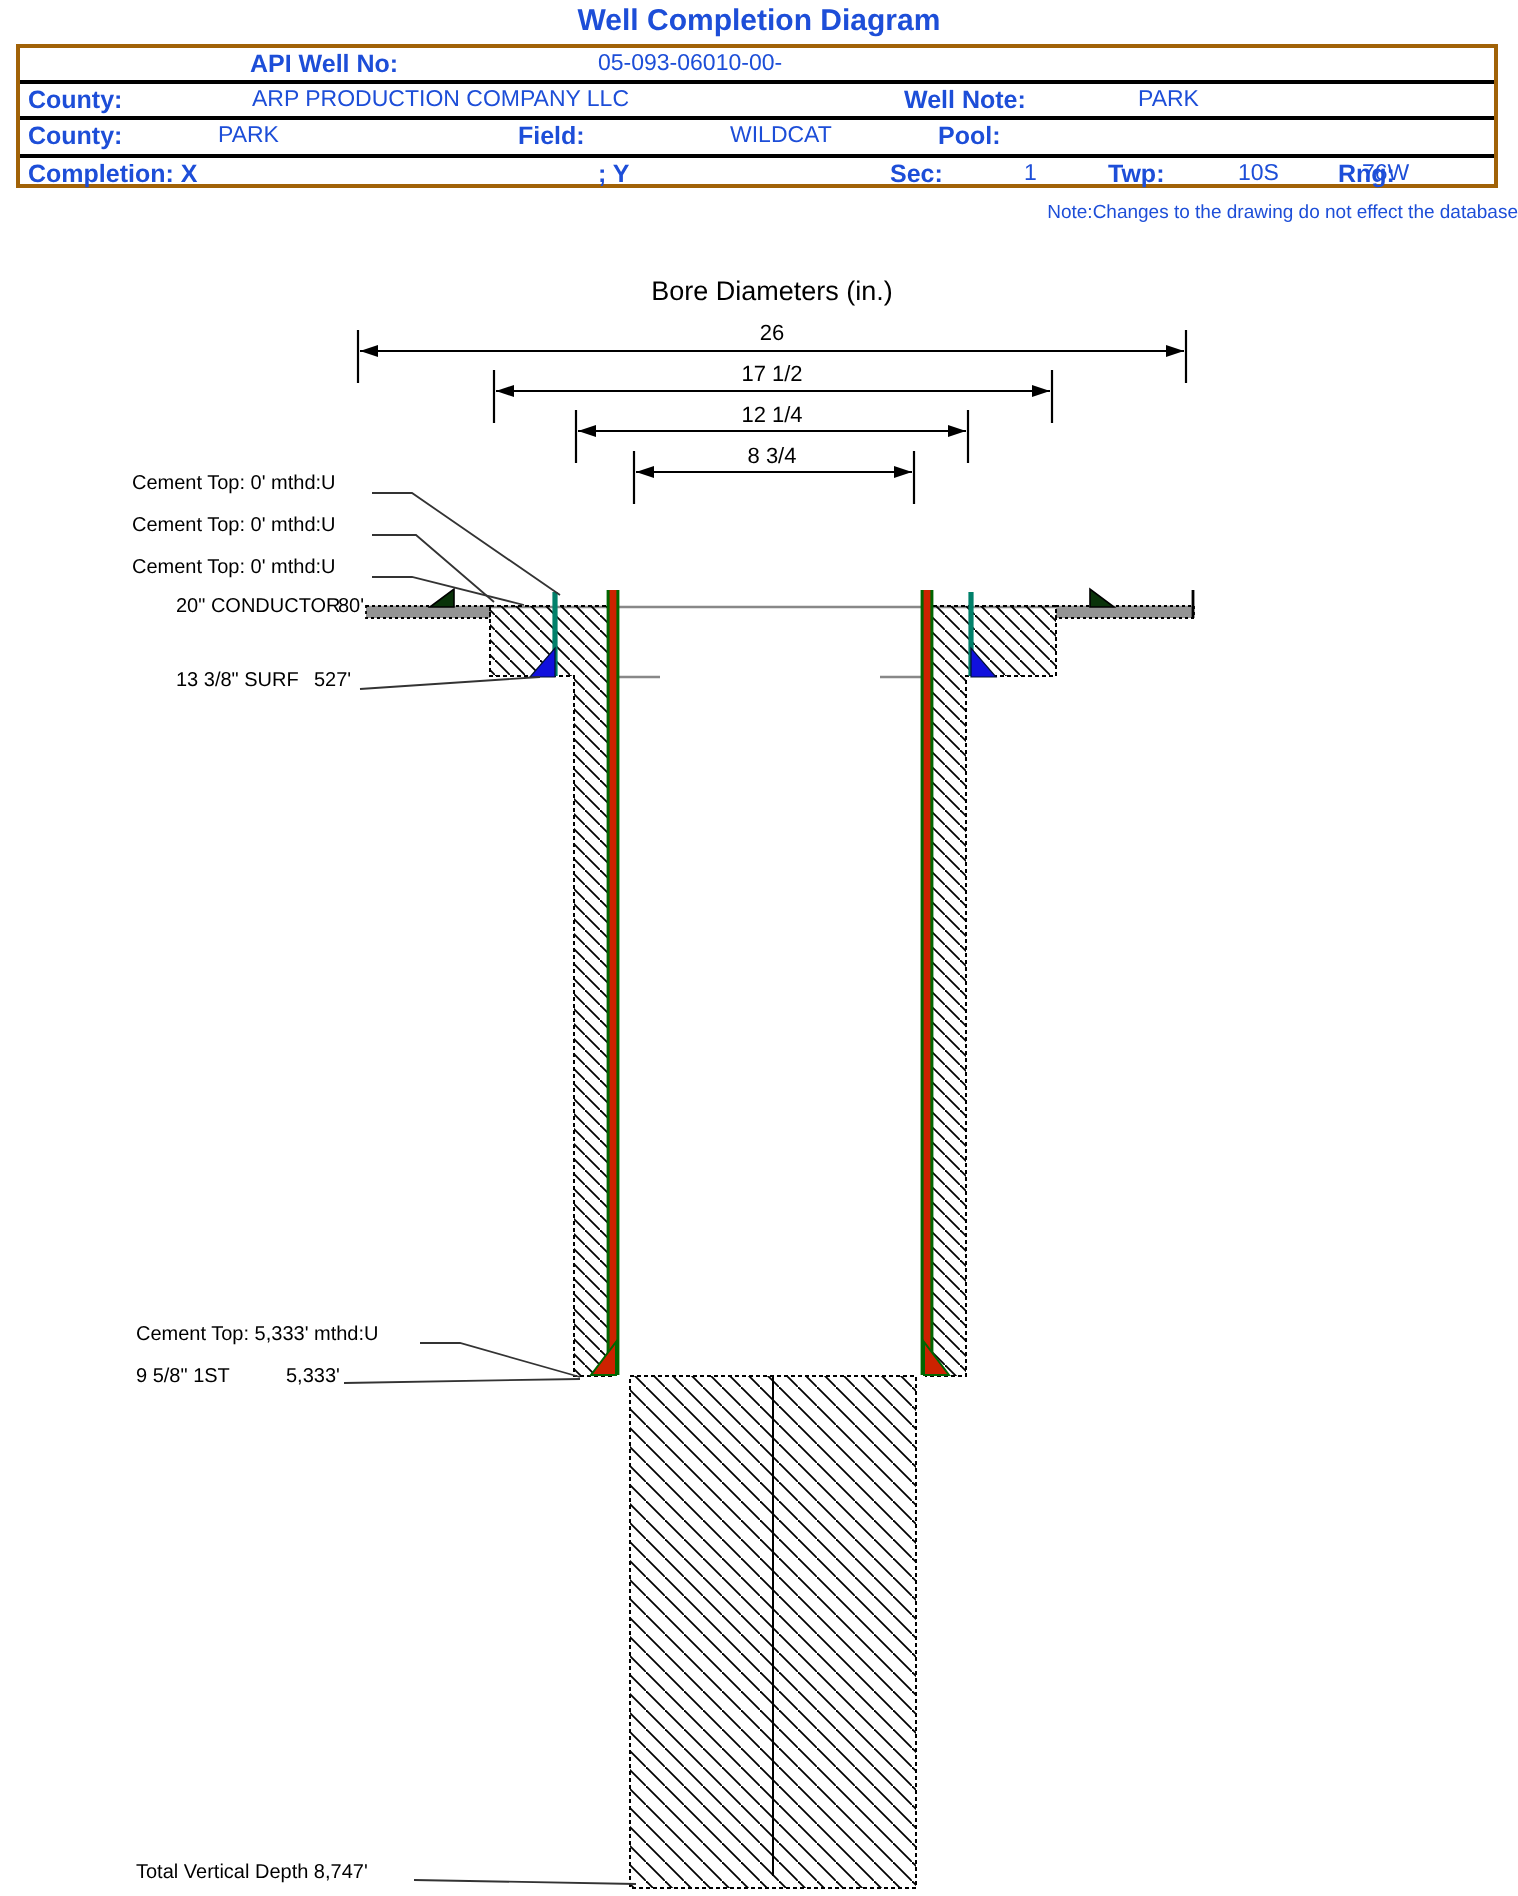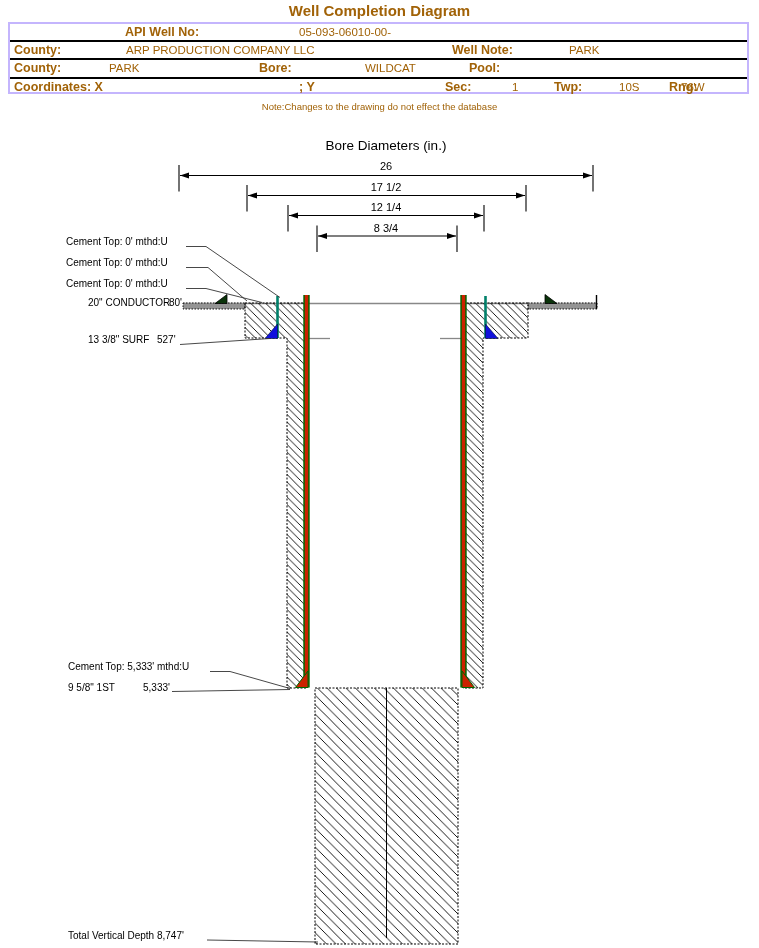--- a/index.html
+++ b/index.html
@@ -1,26 +1,26 @@
 <!DOCTYPE html>
 <html><head>
 <meta charset="utf-8">
 <style>
   html,body{margin:0;padding:0;background:#fff;}
   #page{position:relative;width:759px;height:948px;background:#fff;
-        font-family:"Liberation Sans",sans-serif;color:#a16207;overflow:hidden;}
+        font-family:"Liberation Sans",sans-serif;color:#1d4ed8;overflow:hidden;}
   .title{position:absolute;top:2px;left:0;width:759px;text-align:center;
          font-size:15px;font-weight:bold;}
   .hdr-table{position:absolute;left:8px;top:22px;width:741px;height:72px;
-             border:2px solid #c4b5fd;box-sizing:border-box;}
+             border:2px solid #a16207;box-sizing:border-box;}
   .t-row{position:relative;width:100%;height:16.2px;border-bottom:2px solid #000;}
   .t-row.last{border-bottom:none;}
   .cell{position:absolute;top:1px;white-space:pre;font-size:11.5px;line-height:14px;}
   .lbl{font-weight:bold;font-size:12.5px;}
-  .note{position:absolute;top:101px;left:0;width:759px;text-align:center;font-size:9.5px;}
+  .note{position:absolute;top:101px;left:0;width:759px;text-align:right;font-size:9.5px;}
   svg{position:absolute;left:0;top:0;}
   text{font-family:"Liberation Sans",sans-serif;fill:#000;}
 </style>
 </head>
 <body>
 
 <div id="page">
 
   <div class="title">Well Completion Diagram</div>
 
@@ -31,27 +31,27 @@
     </div>
     <div class="t-row">
       <span class="cell lbl" style="left:4px">County:</span>
       <span class="cell" style="left:116px">ARP PRODUCTION COMPANY LLC</span>
       <span class="cell lbl" style="left:442px">Well Note:</span>
       <span class="cell" style="left:559px">PARK</span>
     </div>
     <div class="t-row">
       <span class="cell lbl" style="left:4px">County:</span>
       <span class="cell" style="left:99px">PARK</span>
-      <span class="cell lbl" style="left:249px">Bore:</span>
+      <span class="cell lbl" style="left:249px">Field:</span>
       <span class="cell" style="left:355px">WILDCAT</span>
       <span class="cell lbl" style="left:459px">Pool:</span>
       <span class="cell" style="left:530px"></span>
     </div>
     <div class="t-row last">
-      <span class="cell lbl" style="left:4px">Coordinates: X</span>
+      <span class="cell lbl" style="left:4px">Completion: X</span>
       <span class="cell lbl" style="left:289px">; Y</span>
       <span class="cell lbl" style="left:435px">Sec:</span>
       <span class="cell" style="left:502px">1</span>
       <span class="cell lbl" style="left:544px">Twp:</span>
       <span class="cell" style="left:609px">10S</span>
       <span class="cell lbl" style="left:659px">Rng:</span>
       <span class="cell" style="left:671px">76W</span>
     </div>
   </div>
 

